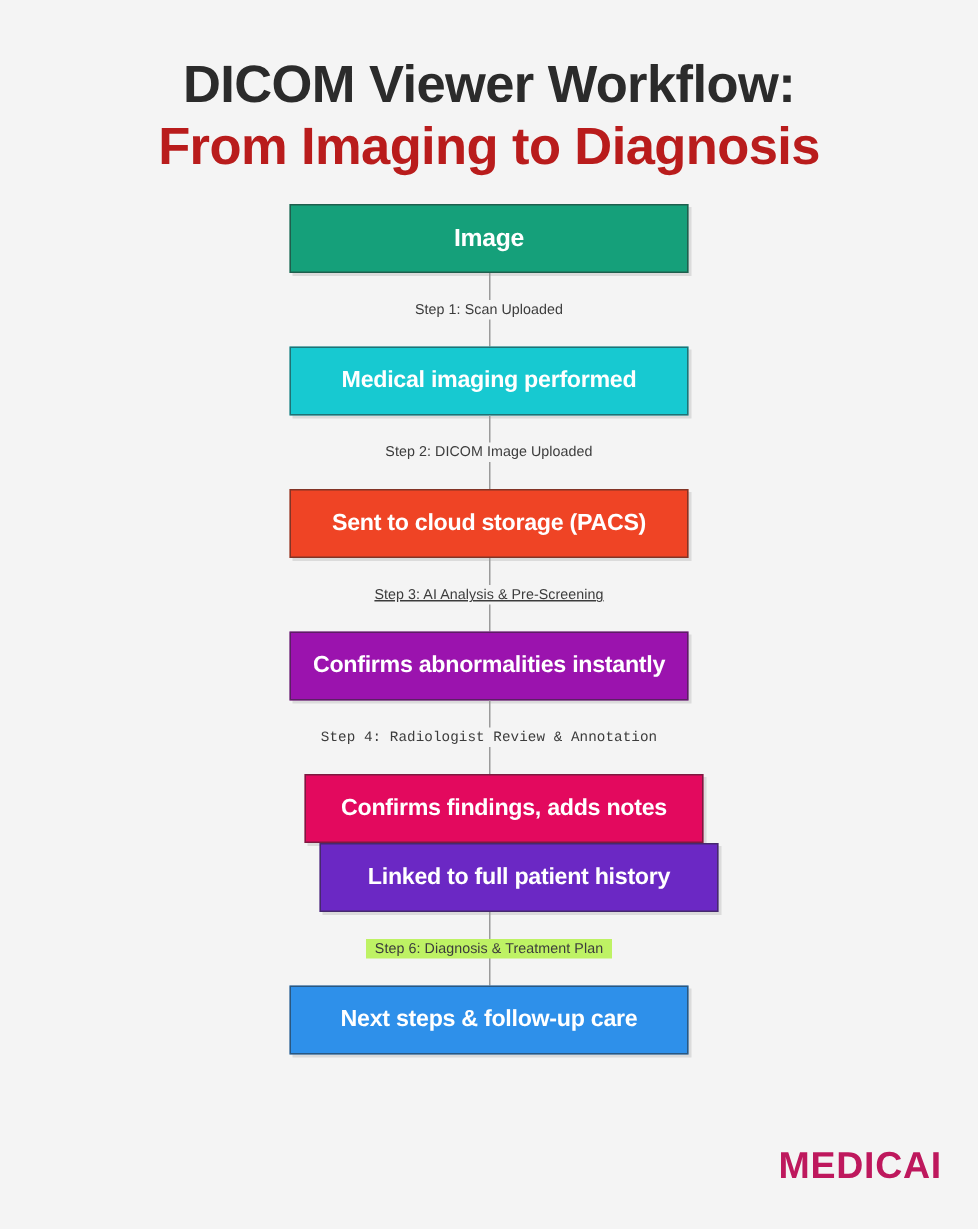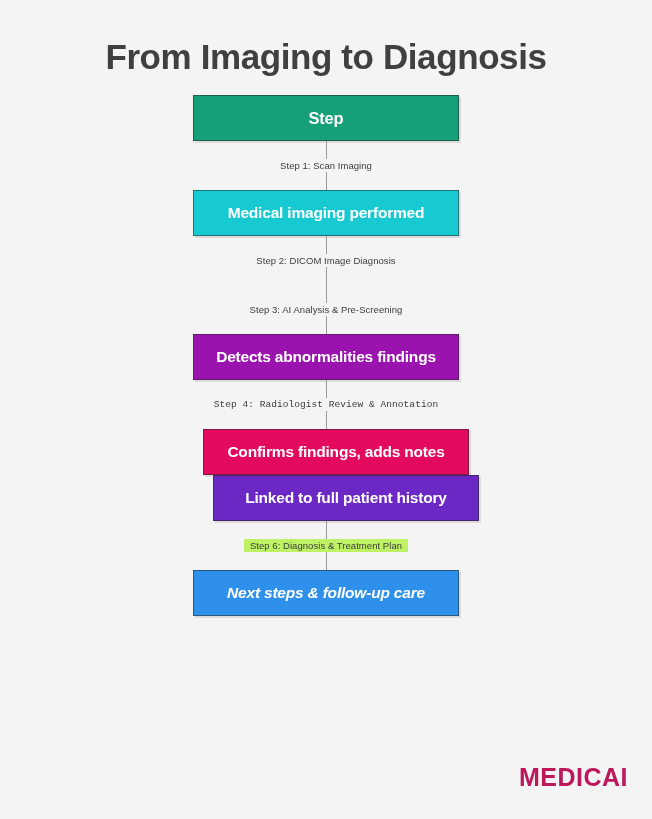--- a/index.html
+++ b/index.html
@@ -116,51 +116,55 @@
     letter-spacing: 0.5px;
     font-family: "Liberation Sans", sans-serif;
   }
 </style>
 </head>
 <body style="background: rgb(244, 244, 244);">
 
 <div class="page" style="background: rgb(244, 244, 244);">
 
   <div class="title-block">
-    <span class="title-line" style="color: #404040;">From Imaging to Diagnosis</span>
+    <span class="title-line" style="color: rgb(43, 43, 43);">DICOM Viewer Workflow:</span>
+    <span class="title-line" style="color: #b91c1c;">From Imaging to Diagnosis</span>
   </div>
 
   <div class="flow">
 
     <div class="node" style="background: rgb(21, 160, 122);">
-      <span class="node-label big">Step</span>
+      <span class="node-label big">Image</span>
     </div>
 
     <div class="connector">
       <span class="line"></span>
-      <span class="edge-label" style="background: rgb(244, 244, 244);">Step 1: Scan Imaging</span>
+      <span class="edge-label" style="background: rgb(244, 244, 244);">Step 1: Scan Uploaded</span>
     </div>
 
     <div class="node" style="background: rgb(23, 201, 209);">
       <span class="node-label">Medical imaging performed</span>
     </div>
 
     <div class="connector">
       <span class="line"></span>
-      <span class="edge-label" style="background: rgb(244, 244, 244);">Step 2: DICOM Image Diagnosis</span>
+      <span class="edge-label" style="background: rgb(244, 244, 244);">Step 2: DICOM Image Uploaded</span>
     </div>
 
+    <div class="node" style="background: rgb(239, 68, 37);">
+      <span class="node-label">Sent to cloud storage (PACS)</span>
+    </div>
 
     <div class="connector">
       <span class="line"></span>
-      <span class="edge-label" style="background: rgb(244, 244, 244);">Step 3: AI Analysis &amp; Pre-Screening</span>
+      <span class="edge-label" style="background: rgb(244, 244, 244); text-decoration: underline;">Step 3: AI Analysis &amp; Pre-Screening</span>
     </div>
 
     <div class="node" style="background: rgb(155, 19, 174);">
-      <span class="node-label">Detects abnormalities findings</span>
+      <span class="node-label">Confirms abnormalities instantly</span>
     </div>
 
     <div class="connector">
       <span class="line"></span>
       <span class="edge-label" style="background: rgb(244, 244, 244); font-family: Liberation Mono, monospace;">Step 4: Radiologist Review &amp; Annotation</span>
     </div>
 
     <div class="node" style="background: rgb(227, 9, 94); margin-left: 20px;">
       <span class="node-label">Confirms findings, adds notes</span>
     </div>
@@ -168,21 +172,21 @@
 
     <div class="node" style="background: rgb(107, 40, 196); margin-left: 40px;">
       <span class="node-label">Linked to full patient history</span>
     </div>
 
     <div class="connector">
       <span class="line"></span>
       <span class="edge-label" style="background: #bef264;">Step 6: Diagnosis &amp; Treatment Plan</span>
     </div>
 
-    <div class="node" style="background: rgb(46, 144, 234); font-style: italic;">
+    <div class="node" style="background: rgb(46, 144, 234);">
       <span class="node-label">Next steps &amp; follow-up care</span>
     </div>
 
   </div>
 
   <div class="logo">
     <span class="logo-text" style="color: #be185d;">MEDICAI</span>
   </div>
 
 </div>

